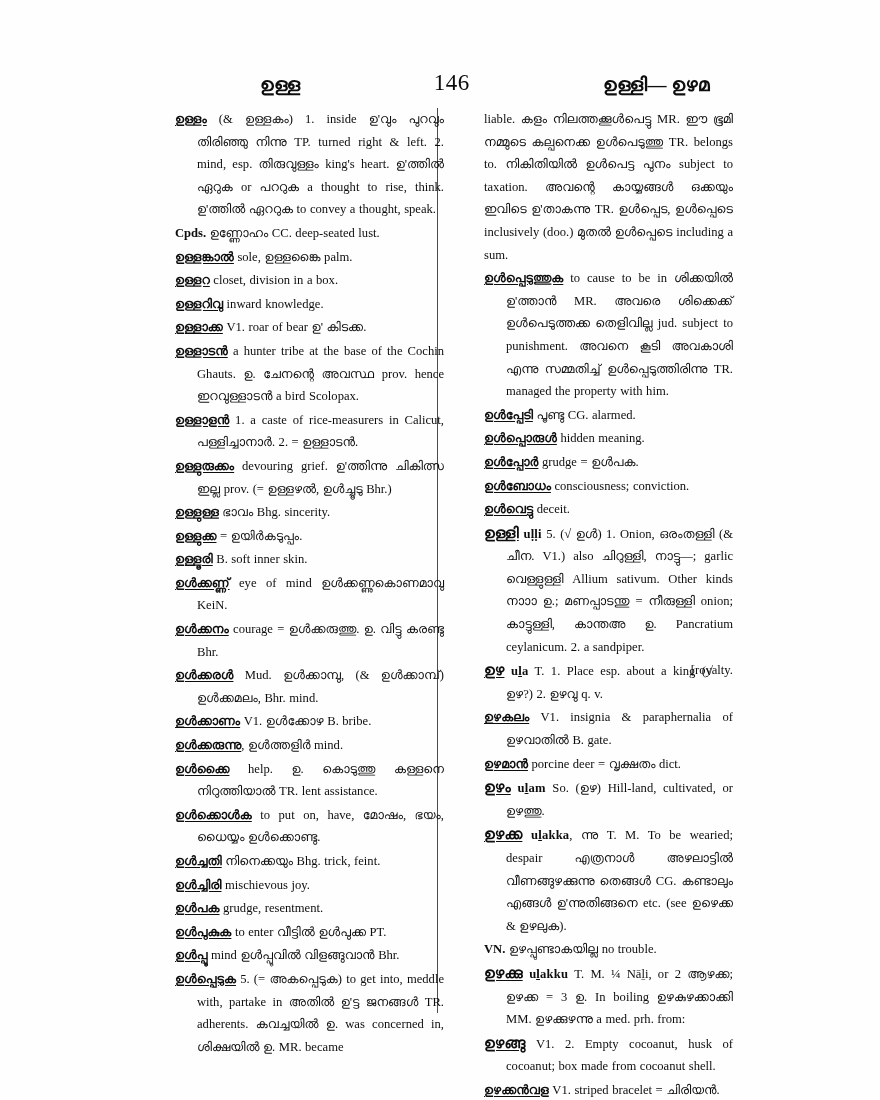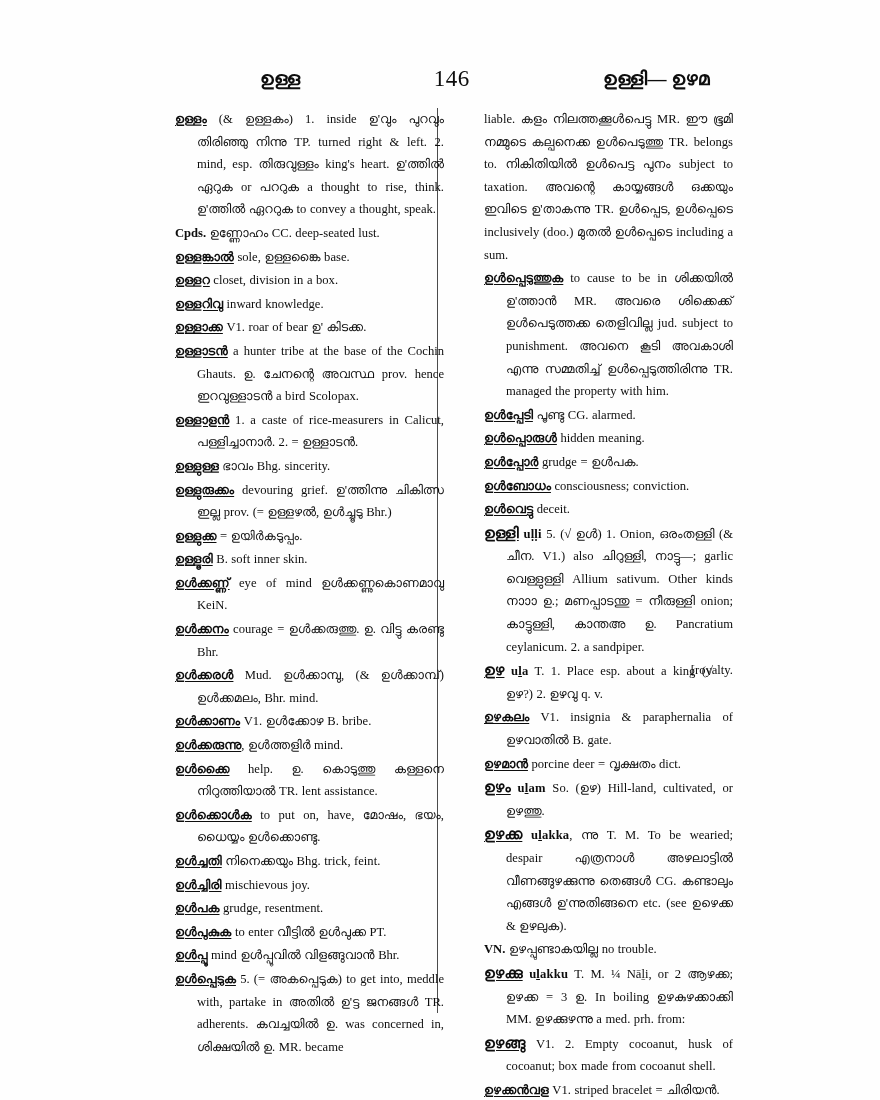--- a/index.html
+++ b/index.html
@@ -24,21 +24,21 @@
   }
 
   
   #running-head {
     position: absolute;
     left: 160px;
     top: 62px;
     width: 570px;
     height: 34px;
     display: flex;
-    align-items: center;
+    align-items: flex-end;
     justify-content: space-between;
   }
   .head-mal {
     font-family: "Liberation Serif", "DejaVu Serif", serif;
     font-size: 19px;
     font-weight: 700;
     letter-spacing: 0.2px;
     white-space: nowrap;
   }
   .head-mal.left  { margin-left: 100px; }
@@ -123,28 +123,28 @@
     <span id="page-number">146</span>
     <span class="head-mal right">ഉള്ളി— ഉഴമ</span>
   </div>
 
   <div id="col-divider"></div>
 
   <div id="columns">
     <div class="column" id="col-left">
         <p class="entry"><span class="hw">ഉള്ളം</span><span> (&amp; ഉള്ളകം) 1. inside ഉ'വും പുറവും തിരിഞ്ഞു നിന്നു TP. turned right &amp; left.   2. mind, esp. തിരുവുള്ളം king's heart.   ഉ'ത്തിൽ ഏറുക or പററുക a thought to rise, think. ഉ'ത്തിൽ ഏററുക to convey a thought, speak.</span></p>
         <p class="entry flush"><span class="hw-plain">Cpds.</span><span>  ഉണ്ണോഹം CC. deep-seated lust.</span></p>
-        <p class="entry"><span class="hw">ഉള്ളങ്കാൽ</span><span> sole, ഉള്ളങ്കൈ base.</span></p>
+        <p class="entry"><span class="hw">ഉള്ളങ്കാൽ</span><span> sole, ഉള്ളങ്കൈ palm.</span></p>
         <p class="entry"><span class="hw">ഉള്ളറ</span><span> closet, division in a box.</span></p>
         <p class="entry"><span class="hw">ഉള്ളറിവു</span><span> inward knowledge.</span></p>
         <p class="entry"><span class="hw">ഉള്ളാക്ക</span><span> V1. roar of bear ഉ' കിടക്ക.</span></p>
         <p class="entry"><span class="hw">ഉള്ളാടൻ</span><span> a hunter tribe at the base of the Cochin Ghauts. ഉ. ചേനന്റെ അവസ്ഥ prov. hence ഇറവുള്ളാടൻ a bird Scolopax.</span></p>
         <p class="entry"><span class="hw">ഉള്ളാളൻ</span><span> 1. a caste of rice-measurers in Calicut, പള്ളിച്ചാനാർ.    2. = ഉള്ളാടൻ.</span></p>
+        <p class="entry"><span class="hw">ഉള്ളുരുക്കം</span><span> devouring grief.  ഉ'ത്തിന്നു ചികിത്സ ഇല്ല prov. (= ഉള്ളഴൽ, ഉൾച്ചൂടു Bhr.)</span></p>
         <p class="entry"><span class="hw">ഉള്ളുള്ള</span><span> ഭാവം Bhg. sincerity.</span></p>
-        <p class="entry"><span class="hw">ഉള്ളുരുക്കം</span><span> devouring grief.  ഉ'ത്തിന്നു ചികിത്സ ഇല്ല prov. (= ഉള്ളഴൽ, ഉൾച്ചൂടു Bhr.)</span></p>
         <p class="entry"><span class="hw">ഉള്ളുക്ക</span><span> = ഉയിർകടുപ്പം.</span></p>
         <p class="entry"><span class="hw">ഉള്ളൂരി</span><span> B. soft inner skin.</span></p>
         <p class="entry"><span class="hw">ഉൾക്കണ്ണ്</span><span> eye of mind ഉൾക്കണ്ണുകൊണമാവു KeiN.</span></p>
         <p class="entry"><span class="hw">ഉൾക്കനം</span><span> courage = ഉൾക്കരുത്തു.  ഉ. വിട്ടു കരണ്ടു Bhr.</span></p>
         <p class="entry"><span class="hw">ഉൾക്കരൾ</span><span> Mud. ഉൾക്കാമ്പു, (&amp; ഉൾക്കാമ്പ്) ഉൾക്കമലം, Bhr. mind.</span></p>
         <p class="entry"><span class="hw">ഉൾക്കാണം</span><span> V1.   ഉൾക്കോഴ B. bribe.</span></p>
         <p class="entry"><span class="hw">ഉൾക്കരുന്നു</span><span>, ഉൾത്തളിർ mind.</span></p>
         <p class="entry"><span class="hw">ഉൾക്കൈ</span><span> help.  ഉ. കൊടുത്തു കള്ളനെ നിറുത്തിയാൽ TR.  lent assistance.</span></p>
         <p class="entry"><span class="hw">ഉൾക്കൊൾക</span><span> to put on, have, മോഷം, ഭയം, ധൈയ്യം ഉൾക്കൊണ്ടു.</span></p>
         <p class="entry"><span class="hw">ഉൾച്ചതി</span><span> നിനെക്കയും Bhg. trick, feint.</span></p>

